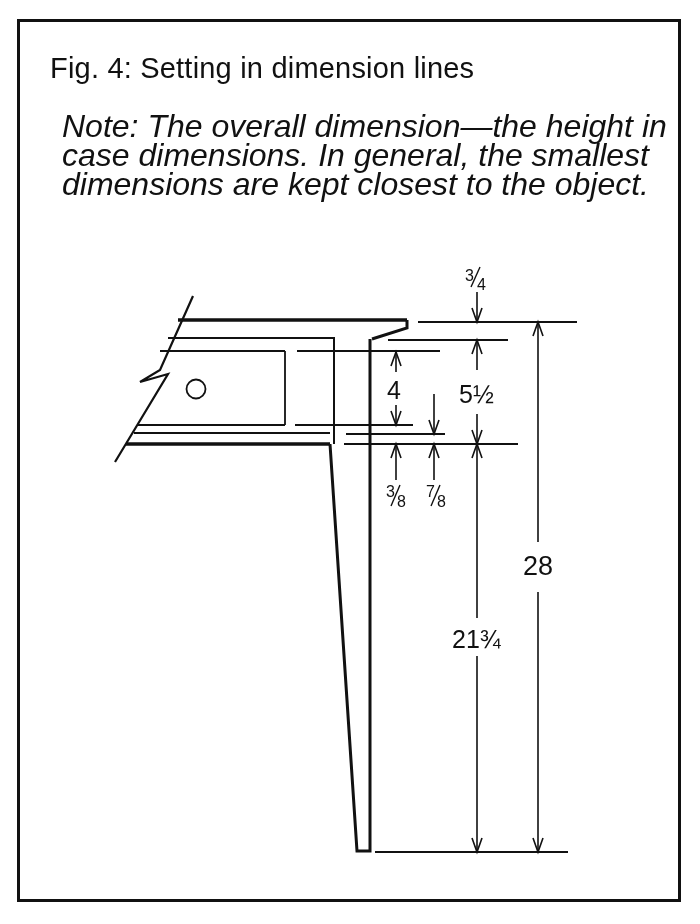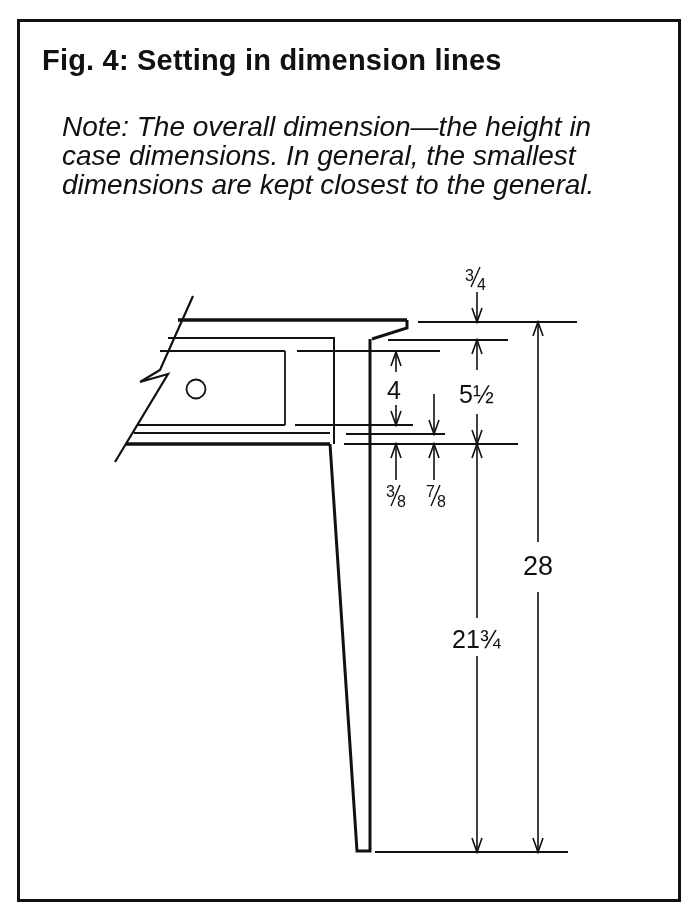--- a/index.html
+++ b/index.html
@@ -3,45 +3,45 @@
   <meta charset="utf-8">
   <style>
     html, body { margin: 0; padding: 0; background: #ffffff; }
     body { width: 700px; height: 924px; position: relative; overflow: hidden; }
     .frame {
       position: absolute; left: 17px; top: 19px; width: 664px; height: 883px;
       border: 3px solid #111; box-sizing: border-box;
     }
     .title {
       position: absolute; left: 42px; top: 44px; width: 640px;
-      font-family: "Liberation Sans", sans-serif; font-weight: bold;
-      font-size: 29px; color: #111; letter-spacing: 0.2px; margin: 0;
+      font-family: "Liberation Sans", sans-serif; font-weight: normal;
+      font-size: 29px; color: #111; letter-spacing: 0.2px; margin: 8px;
     }
     .note {
       position: absolute; left: 62px; top: 112px; width: 620px;
       font-family: "Liberation Sans", sans-serif; font-style: italic;
-      font-size: 28px; line-height: 29px; color: #111; margin: 0;
+      font-size: 32px; line-height: 29px; color: #111; margin: 0;
     }
     .note span { display: block; white-space: nowrap; }
     svg.drawing { position: absolute; left: 0; top: 0; }
     .dim-label {
       font-family: "Liberation Sans", sans-serif; fill: #111;
     }
   </style>
 </head>
 <body>
 
 <div class="frame"></div>
 
 <h1 class="title">Fig. 4: Setting in dimension lines</h1>
 
 <p class="note">
   <span>Note: The overall dimension—the height in</span>
   <span>case dimensions. In general, the smallest</span>
-  <span>dimensions are kept closest to the general.</span>
+  <span>dimensions are kept closest to the object.</span>
 </p>
 
 <svg class="drawing" width="700" height="924" viewBox="0 0 700 924">
   <defs>
 
     <g id="arrow-down">
       <path d="M-5,-14 L0,0 L5,-14" fill="none" stroke="#111" stroke-width="1.6"></path>
     </g>
     <g id="arrow-up">
       <path d="M-5,14 L0,0 L5,14" fill="none" stroke="#111" stroke-width="1.6"></path>

